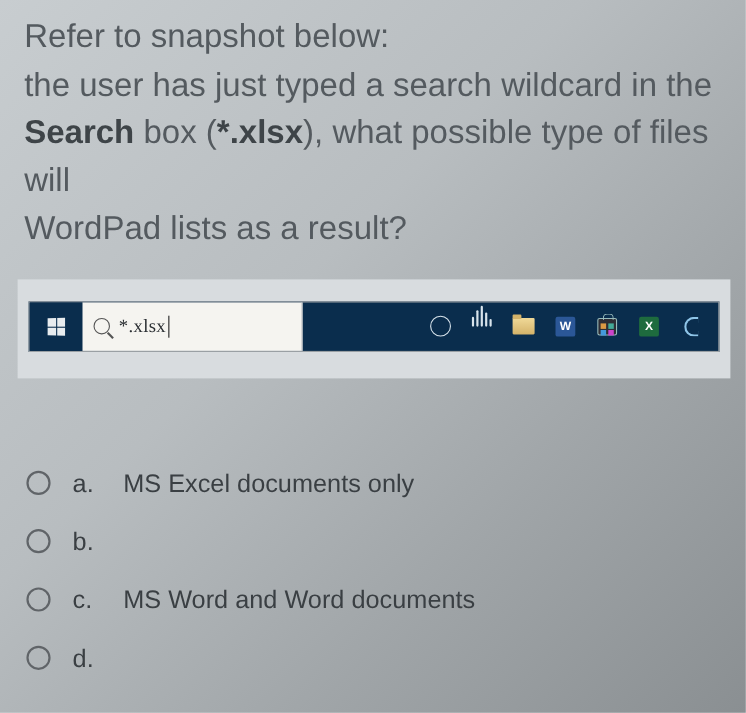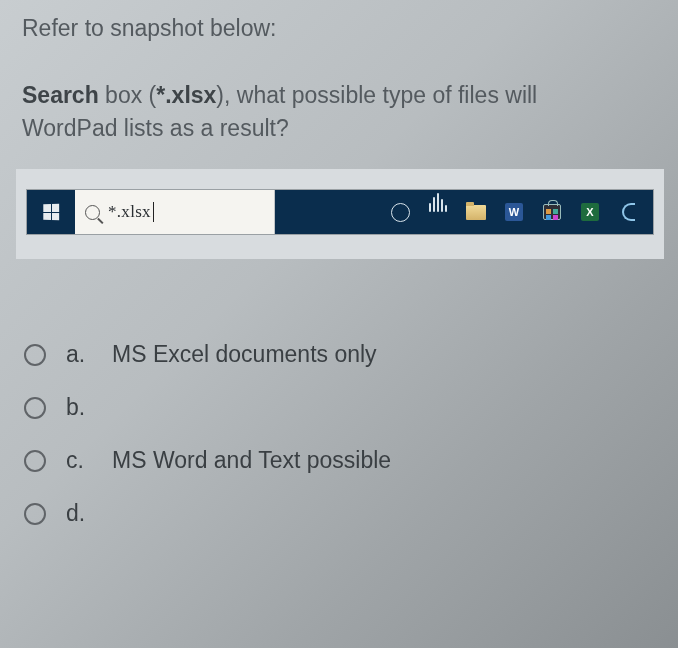--- a/index.html
+++ b/index.html
@@ -6,21 +6,21 @@
     body {
       width: 678px;
       height: 648px;
       background: linear-gradient(135deg, #c8cdd0 0%, #b8bdc0 40%, #a0a5a8 70%, #8a8f92 100%);
       font-family: Arial, Helvetica, sans-serif;
       padding: 12px 20px 12px 22px;
       color: #4a4e52;
       overflow: hidden;
     }
     .question-text {
-      font-size: 23px;
+      font-size: 30px;
       line-height: 1.45;
       color: #545a5f;
       margin-bottom: 24px;
     }
     .question-text .bold { font-weight: 700; color: #3e4448; margin-top: 17px; }
     .taskbar-wrap {
       background: #d8dcdf;
       padding: 20px 10px 24px 10px;
       margin: 0 -6px 70px -6px;
     }
@@ -181,21 +181,21 @@
       flex-shrink: 0;
     }
     .opt-letter { width: 26px; }
     .opt-text { flex: 1; }
   </style>
 </head>
 <body>
 
 <div class="question-text">
   <span>Refer to snapshot below:</span><br>
-  <br>
+  <span>the user has just typed a search wildcard in the</span><br>
   <span class="bold">Search</span><span> box (</span><span class="bold">*.xlsx</span><span>), what possible type of files will</span><br>
   <span>WordPad lists as a result?</span>
 </div>
 
 <div class="taskbar-wrap">
   <div class="taskbar">
     <div class="start-btn">
       <div class="win-logo">
         <span></span>
           <span></span>
@@ -246,19 +246,19 @@
     <span class="opt-letter">a.</span>
     <span class="opt-text">MS Excel documents only</span>
   </div>
   <div class="option">
     <span class="radio"></span>
     <span class="opt-letter">b.</span>
   </div>
   <div class="option">
     <span class="radio"></span>
     <span class="opt-letter">c.</span>
-    <span class="opt-text">MS Word and Text possible</span>
+    <span class="opt-text">MS Word and Word documents</span>
   </div>
   <div class="option">
     <span class="radio"></span>
     <span class="opt-letter">d.</span>
   </div>
 </div>
 
 </body></html>

